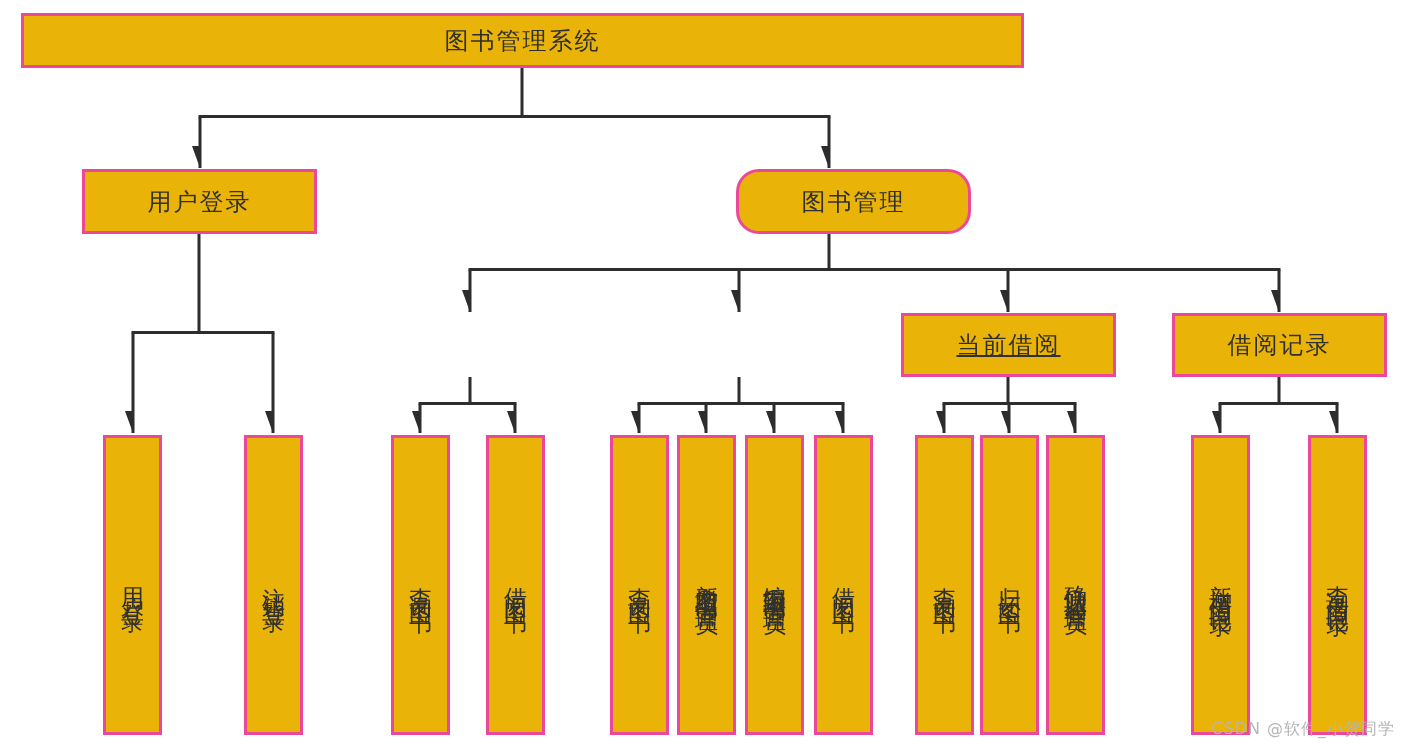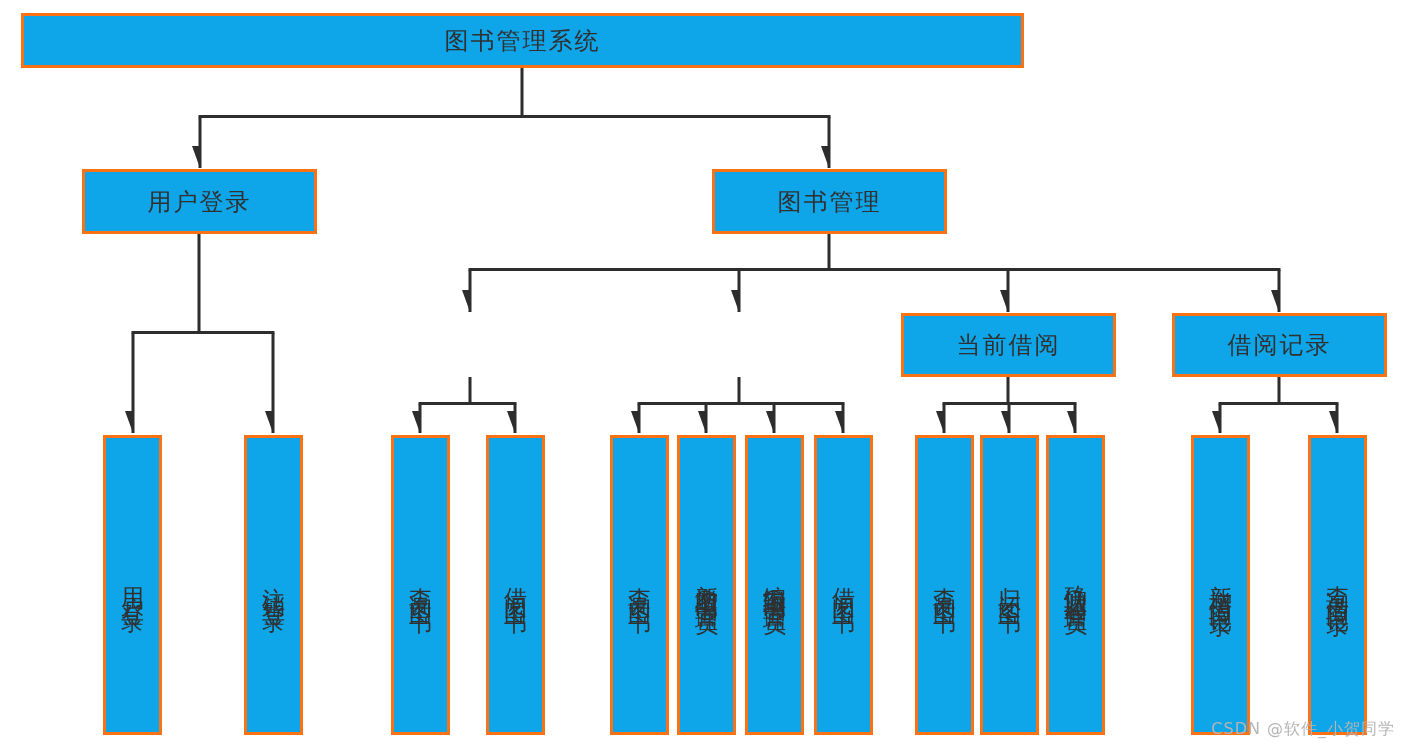--- a/index.html
+++ b/index.html
@@ -19,22 +19,22 @@
   .wires {
     position: absolute;
     left: 0;
     top: 0;
     width: 1405px;
     height: 747px;
   }
   .node {
     position: absolute;
     box-sizing: border-box;
-    border: 3px solid #f97316;
-    background: #0ea5e9;
+    border: 3px solid #ec4899;
+    background: #eab308;
     display: flex;
     align-items: center;
     justify-content: center;
     text-align: center;
     line-height: 1;
   }
   .hbox {
     font-size: 24px;
     letter-spacing: 2px;
     white-space: nowrap;
@@ -120,23 +120,23 @@
         <path d="M1279,377 V405 M1218.5,403.5 H1338.5"></path>
         <line x1="1220" y1="404" x2="1220" y2="433" marker-end="url(#ah)"></line>
         <line x1="1337" y1="404" x2="1337" y2="433" marker-end="url(#ah)"></line>
       </g>
     </g>
   </svg>
 
   <div class="node hbox root-box">图书管理系统</div>
 
   <div class="node hbox lvl2" style="left:82px;">用户登录</div>
-  <div class="node hbox lvl2" style="left:712px;">图书管理</div>
+  <div class="node hbox lvl2" style="left:736px;border-radius:23px;">图书管理</div>
 
-  <div class="node hbox lvl3" style="left:901px;">当前借阅</div>
+  <div class="node hbox lvl3" style="left:901px;text-decoration:underline;">当前借阅</div>
   <div class="node hbox lvl3" style="left:1172px;">借阅记录</div>
 
   <div class="node vbox" style="left:103px;">用户登录</div>
   <div class="node vbox" style="left:244px;">注销登录</div>
 
   <div class="node vbox" style="left:391px;">查询图书</div>
   <div class="node vbox" style="left:486px;">借阅图书</div>
 
   <div class="node vbox" style="left:610px;">查询图书</div>
   <div class="node vbox" style="left:677px; letter-spacing:4px;">新增图书（管理员）</div>

